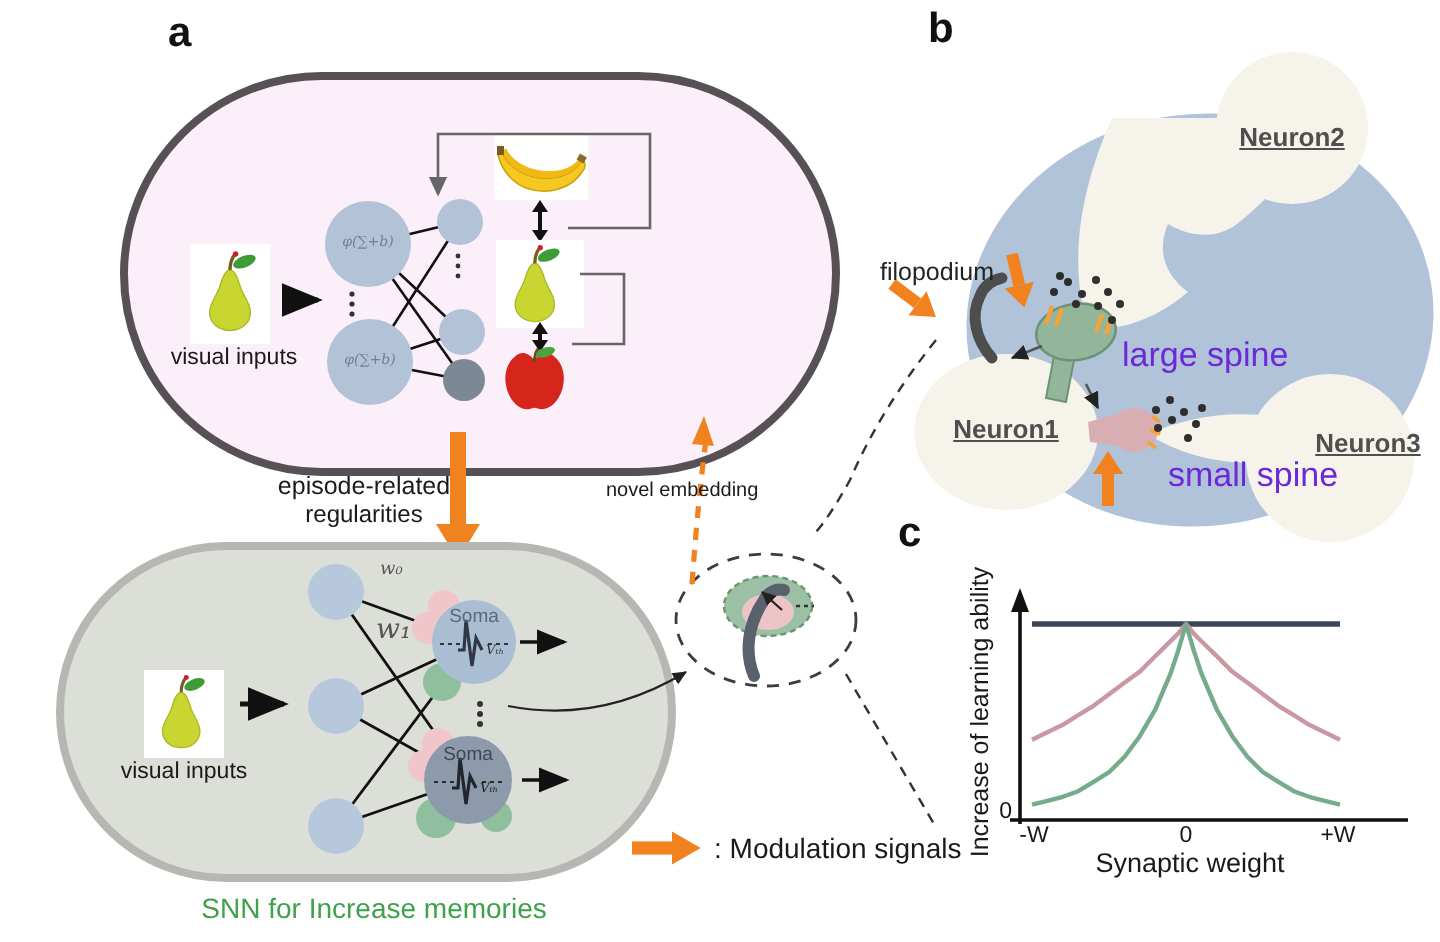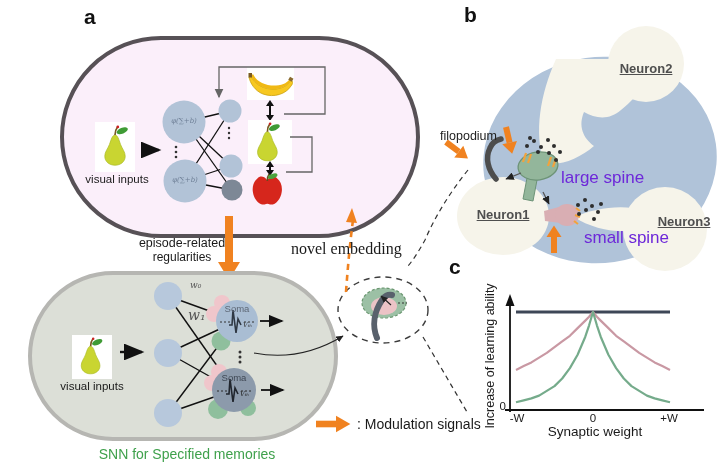--- a/index.html
+++ b/index.html
@@ -242,29 +242,29 @@
     <polygon points="505.5,306 514.5,306 510,294" fill="#111"></polygon>
   </g>
 </svg>
 
 <div class="lbl panel-letter" style="left:84px;top:5px;">a</div>
 <div class="lbl cx math" style="left:184px;top:117px;font-size:7px;color:#6e7f96;">φ(∑+b)</div>
 <div class="lbl cx math" style="left:185px;top:176px;font-size:7px;color:#6e7f96;">φ(∑+b)</div>
 <div class="lbl cx" style="left:117px;top:173px;font-size:11.5px;">visual inputs</div>
 <div class="lbl cx" style="left:182px;top:236px;font-size:12.5px;">episode-related</div>
 <div class="lbl cx" style="left:182px;top:251px;font-size:12px;">regularities</div>
-<div class="lbl" style="left:291px;top:240px;font-size:16px;font-family:Liberation Serif, serif;">novel embedding</div>
+<div class="lbl" style="left:303px;top:240px;font-size:10px;">novel embedding</div>
 <div class="lbl math" style="left:190px;top:280px;font-size:9px;color:#555;">w₀</div>
 <div class="lbl math" style="left:188px;top:307px;font-size:14px;color:#555;">w₁</div>
 <div class="lbl cx" style="left:237px;top:304px;font-size:9.5px;color:#5e6876;">Soma</div>
 <div class="lbl math" style="left:243px;top:322px;font-size:6.5px;color:#333;">Vₜₕ</div>
 <div class="lbl cx" style="left:234px;top:373px;font-size:9.5px;color:#3f4854;">Soma</div>
 <div class="lbl math" style="left:240px;top:391px;font-size:6.5px;color:#222;">Vₜₕ</div>
 <div class="lbl cx" style="left:92px;top:380px;font-size:11.5px;">visual inputs</div>
-<div class="lbl cx" style="left:187px;top:446px;font-size:14px;color:#3fa14c;">SNN for Specified memories</div>
+<div class="lbl cx" style="left:187px;top:446px;font-size:14px;color:#3fa14c;">SNN for Increase memories</div>
 <div class="lbl" style="left:357px;top:416px;font-size:14px;">: Modulation signals</div>
 
 <div class="lbl panel-letter" style="left:464px;top:3px;">b</div>
 <div class="lbl" style="left:440px;top:129px;font-size:12.5px;color:#222;">filopodium</div>
 <div class="lbl cx neuronlbl" style="left:503px;top:208px;">Neuron1</div>
 <div class="lbl cx neuronlbl" style="left:646px;top:62px;">Neuron2</div>
 <div class="lbl cx neuronlbl" style="left:664px;top:215px;margin-left:20px;">Neuron3</div>
 <div class="lbl blbl" style="left:561px;top:168px;">large spine</div>
 <div class="lbl blbl" style="left:584px;top:228px;text-align:right;">small spine</div>
 

